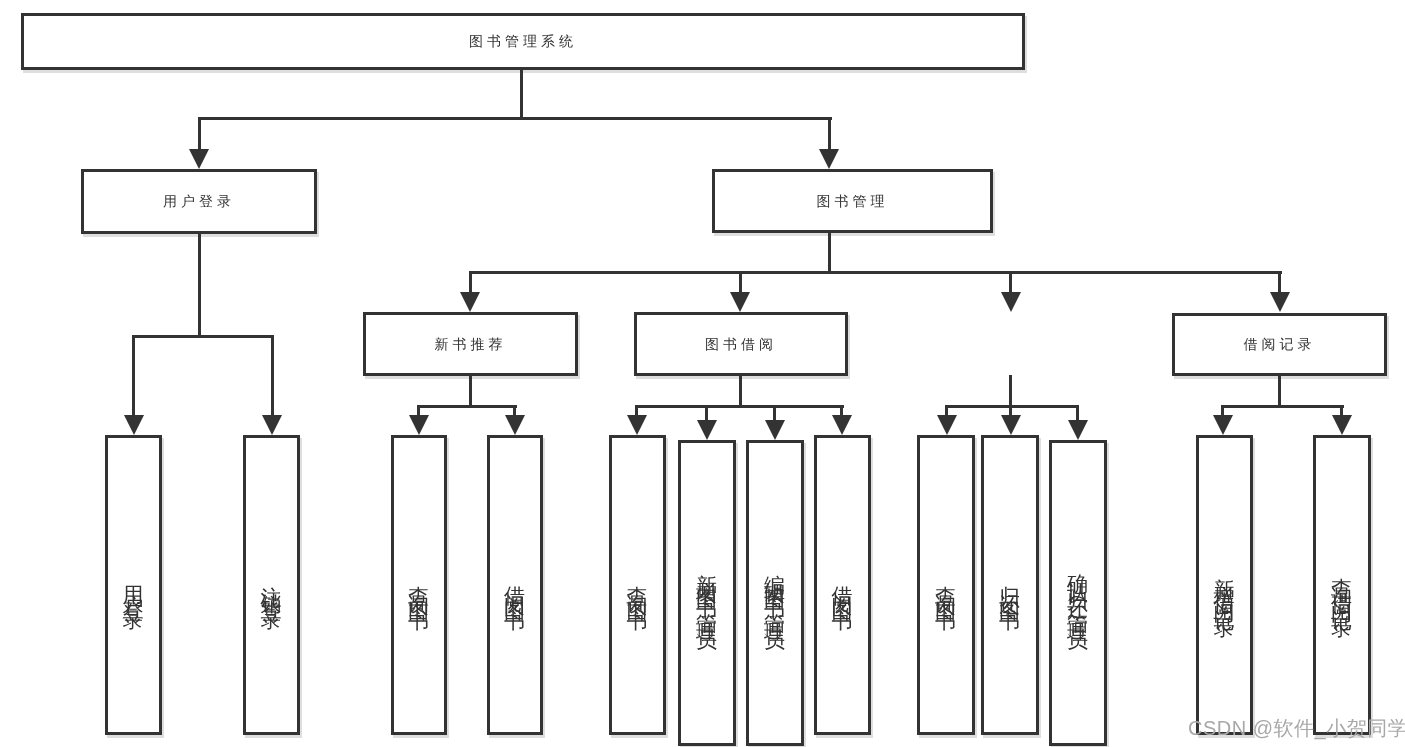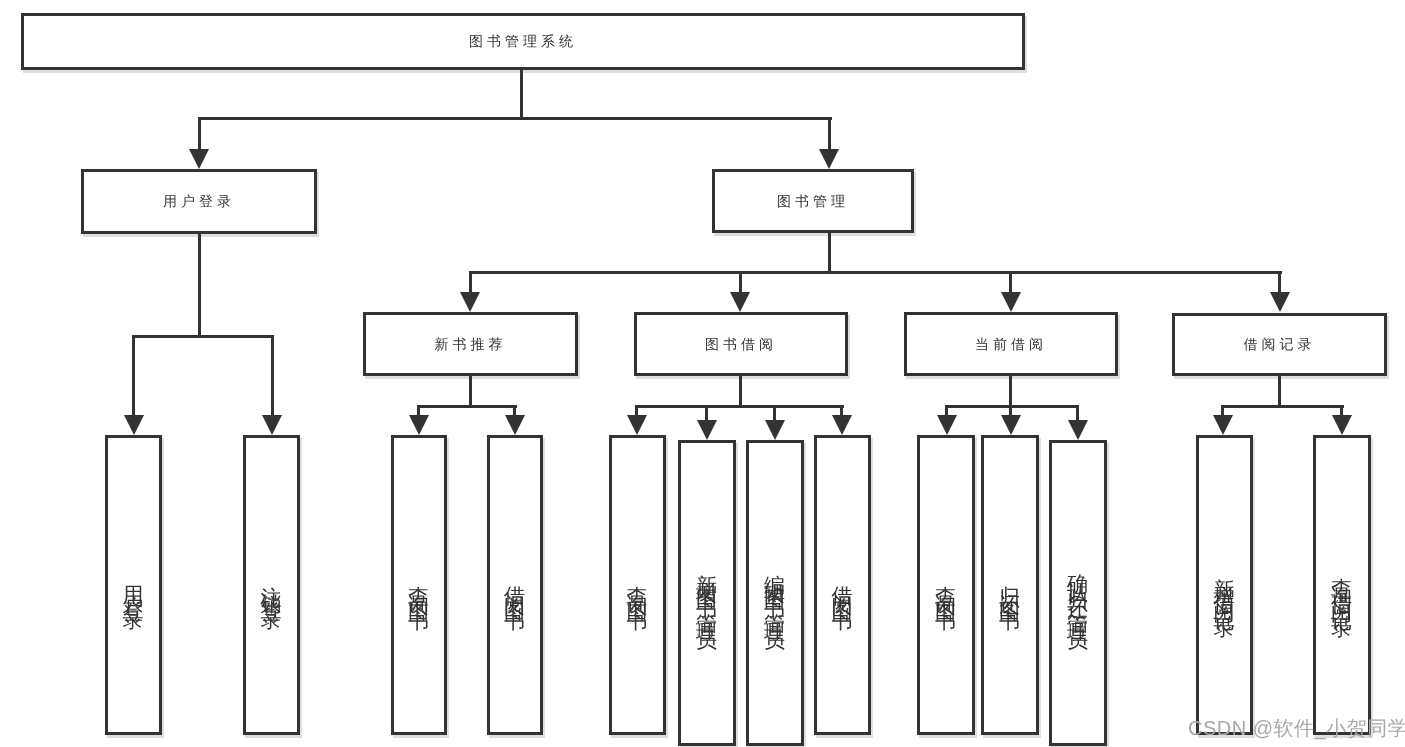--- a/index.html
+++ b/index.html
@@ -52,21 +52,21 @@
   <div class="line" style="left:520px;top:68px;width:3px;height:51px"></div>
   <div class="line" style="left:198px;top:117px;width:634px;height:3px"></div>
   <div class="line" style="left:198px;top:117px;width:3px;height:38px"></div>
   <div class="arrow" style="left:189px;top:149px"></div>
   <div class="line" style="left:828px;top:117px;width:3px;height:38px"></div>
   <div class="arrow" style="left:819px;top:149px"></div>
 
   <div class="node" style="left:81px;top:169px;width:236px;height:65px">
     <span class="h-label">用户登录</span>
   </div>
-  <div class="node" style="left:712px;top:169px;width:202px;height:64px">
+  <div class="node" style="left:712px;top:169px;width:281px;height:64px">
     <span class="h-label">图书管理</span>
   </div>
 
   <div class="line" style="left:198px;top:233px;width:3px;height:105px"></div>
   <div class="line" style="left:132px;top:335px;width:142px;height:3px"></div>
   <div class="line" style="left:132px;top:335px;width:3px;height:82px"></div>
   <div class="arrow" style="left:124px;top:415px"></div>
   <div class="line" style="left:271px;top:335px;width:3px;height:82px"></div>
   <div class="arrow" style="left:262px;top:415px"></div>
 
@@ -79,23 +79,20 @@
   <div class="line" style="left:1009px;top:271px;width:3px;height:23px"></div>
   <div class="arrow" style="left:1001px;top:292px"></div>
   <div class="line" style="left:1278px;top:271px;width:3px;height:23px"></div>
   <div class="arrow" style="left:1270px;top:292px"></div>
 
   <div class="node" style="left:634px;top:312px;width:214px;height:64px">
     <span class="h-label">图书借阅</span>
   </div>
   <div class="node" style="left:363px;top:312px;width:215px;height:64px">
     <span class="h-label">新书推荐</span>
-  </div>
-  <div class="node" style="left:904px;top:312px;width:214px;height:64px">
-    <span class="h-label">当前借阅</span>
   </div>
   <div class="node" style="left:1172px;top:313px;width:215px;height:63px">
     <span class="h-label">借阅记录</span>
   </div>
 
   <div class="line" style="left:469px;top:375px;width:3px;height:32px"></div>
   <div class="line" style="left:417px;top:405px;width:100px;height:3px"></div>
   <div class="line" style="left:417px;top:405px;width:3px;height:14px"></div>
   <div class="arrow" style="left:409px;top:415px"></div>
   <div class="line" style="left:513px;top:405px;width:3px;height:14px"></div>

